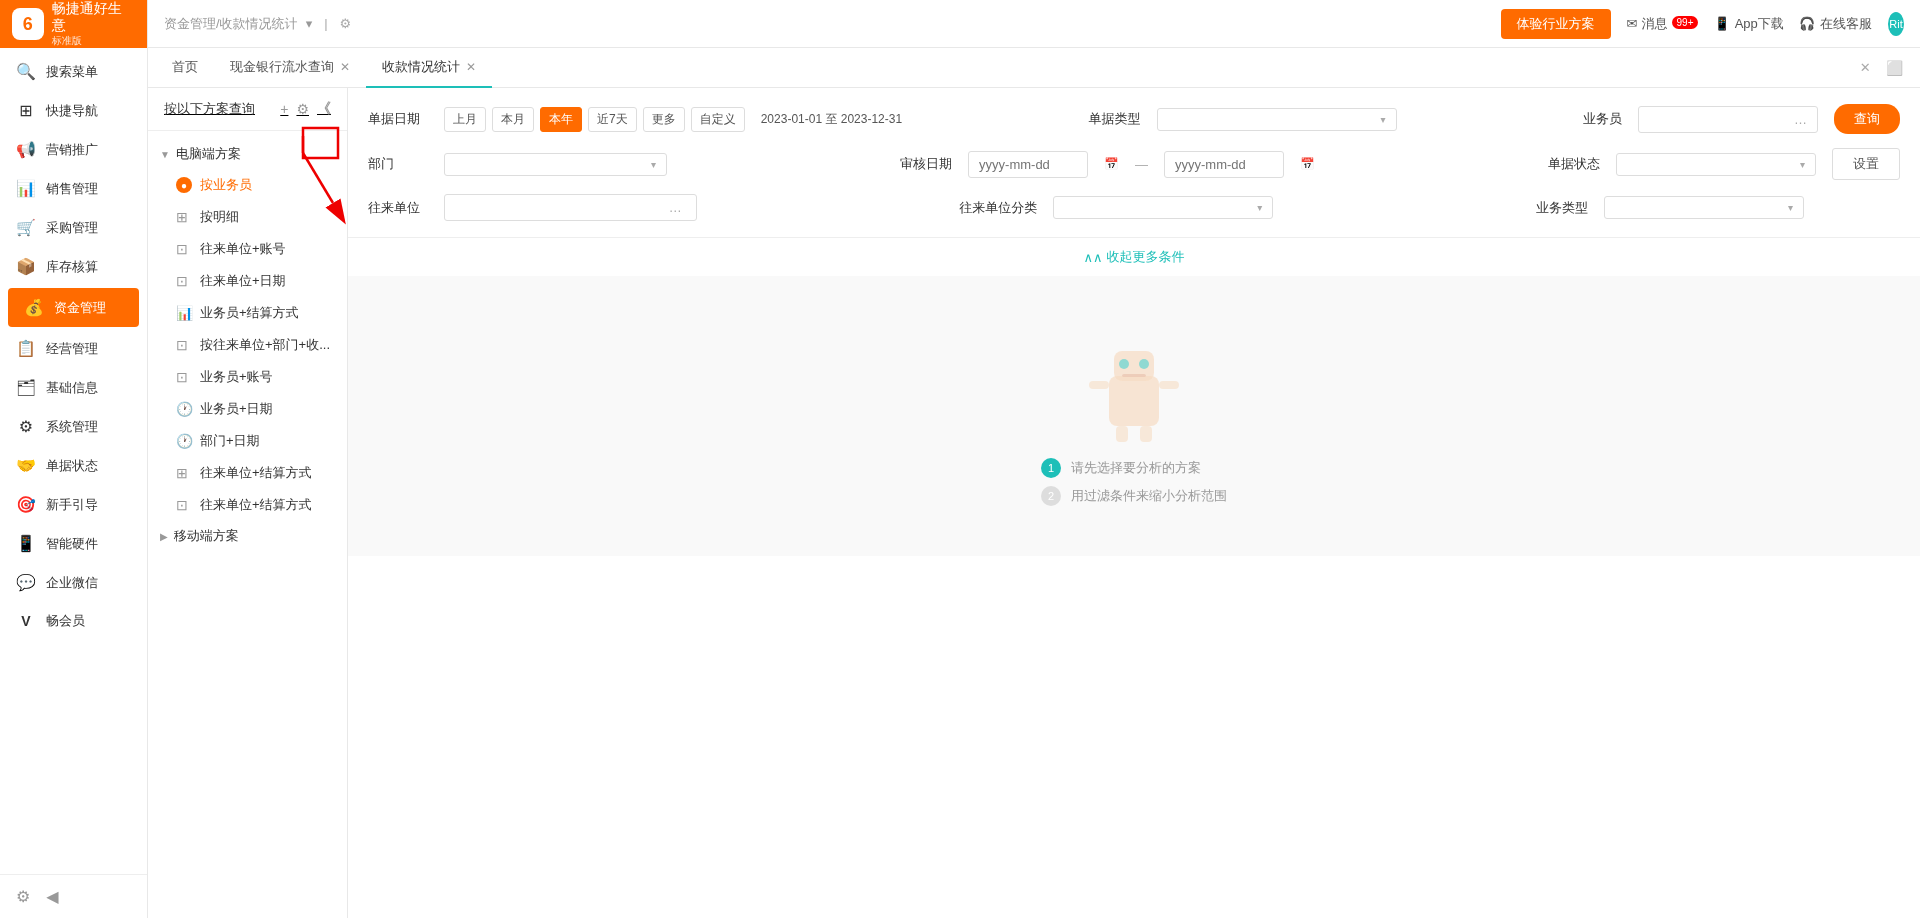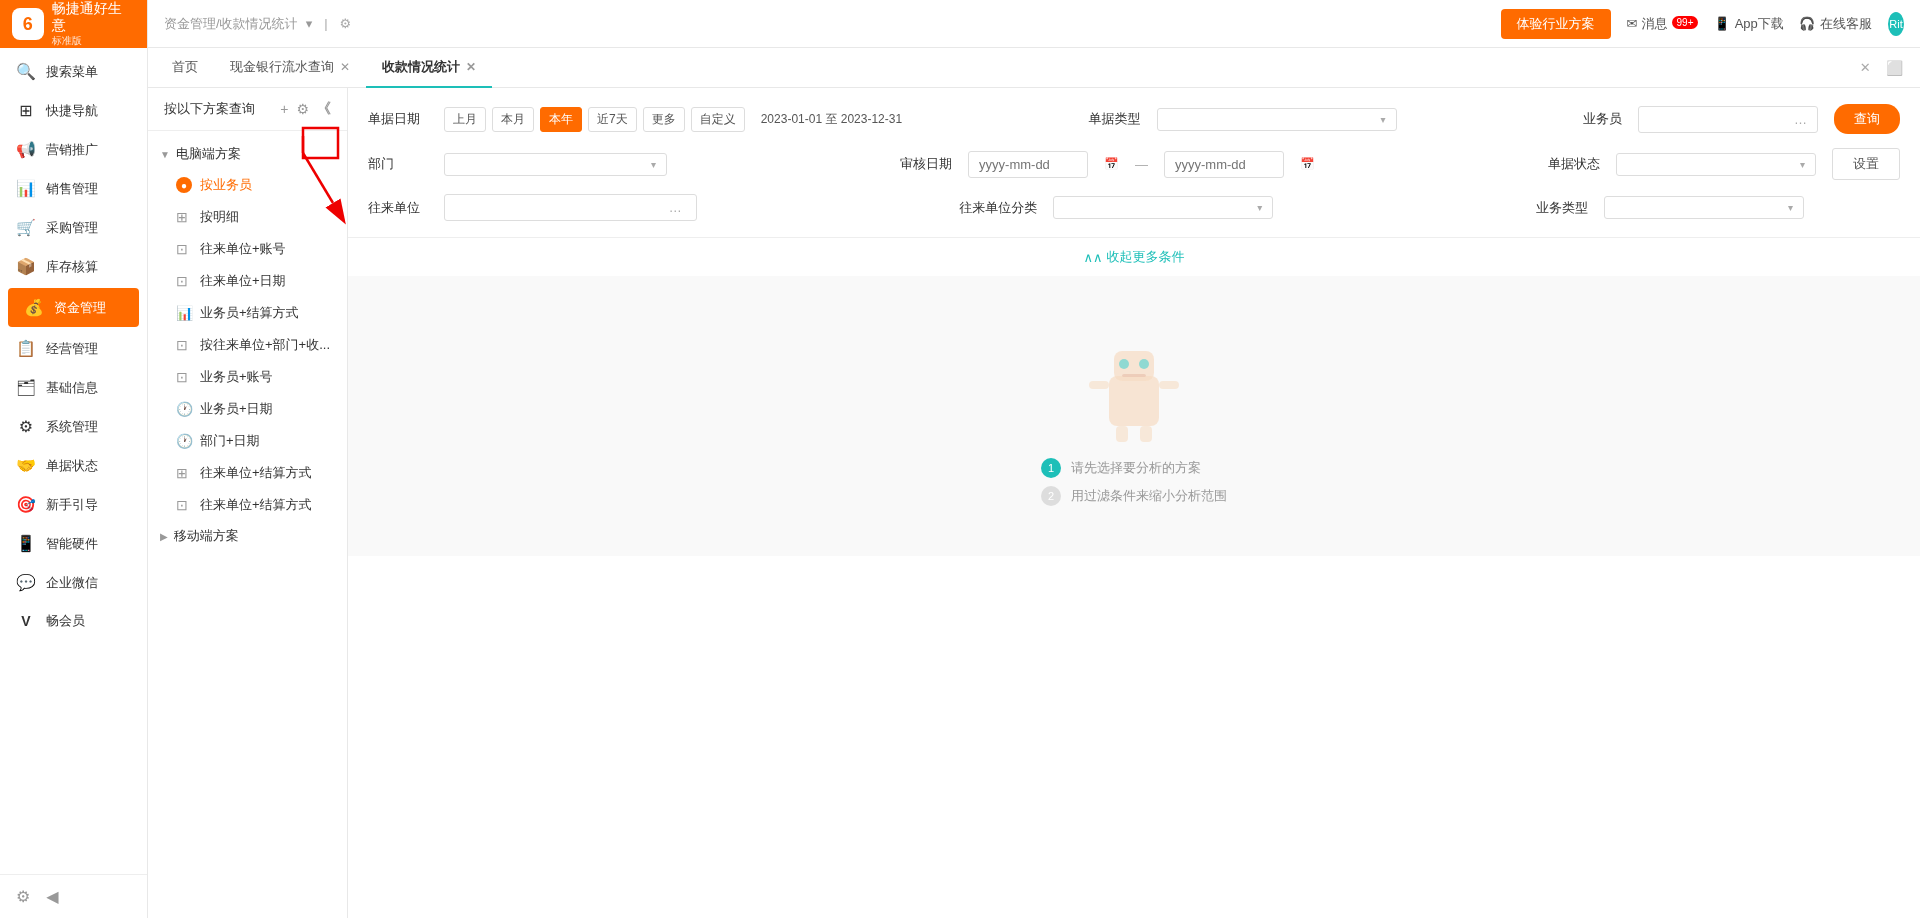--- a/index.html
+++ b/index.html
@@ -110,21 +110,21 @@
       display: flex;
       align-items: center;
       padding: 0 16px;
       gap: 6px;
       cursor: pointer;
       color: #555;
       font-size: 13px;
       border-bottom: 2px solid transparent;
       position: relative;
     }
-    .tab-item.active { color: #333; font-weight: 700; border-bottom: 2px solid #1dbfb8; }
+    .tab-item.active { color: #333; font-weight: 400; border-bottom: 2px solid #1dbfb8; }
     .tab-close { font-size: 12px; color: #999; cursor: pointer; }
 
     
     .page-header {
       height: 48px;
       background: #fff;
       border-bottom: 1px solid #e8e8e8;
       display: flex;
       align-items: center;
       padding: 0 20px;
@@ -151,20 +151,21 @@
       display: flex;
       flex-direction: column;
       flex-shrink: 0;
     }
     .scheme-header {
       padding: 12px 16px;
       display: flex;
       align-items: flex-end;
       justify-content: space-between;
       border-bottom: 1px solid #eee;
+      text-decoration: underline;
     }
     .scheme-title { color: #333; font-size: 13px; }
     .scheme-actions { display: flex; gap: 8px; align-items: center; }
     .scheme-action-icon { cursor: pointer; color: #999; font-size: 14px; }
     .scheme-list { flex: 1; overflow-y: auto; padding: 8px 0; }
     .scheme-group { }
     .scheme-group-header {
       display: flex;
       align-items: center;
       padding: 6px 12px;

